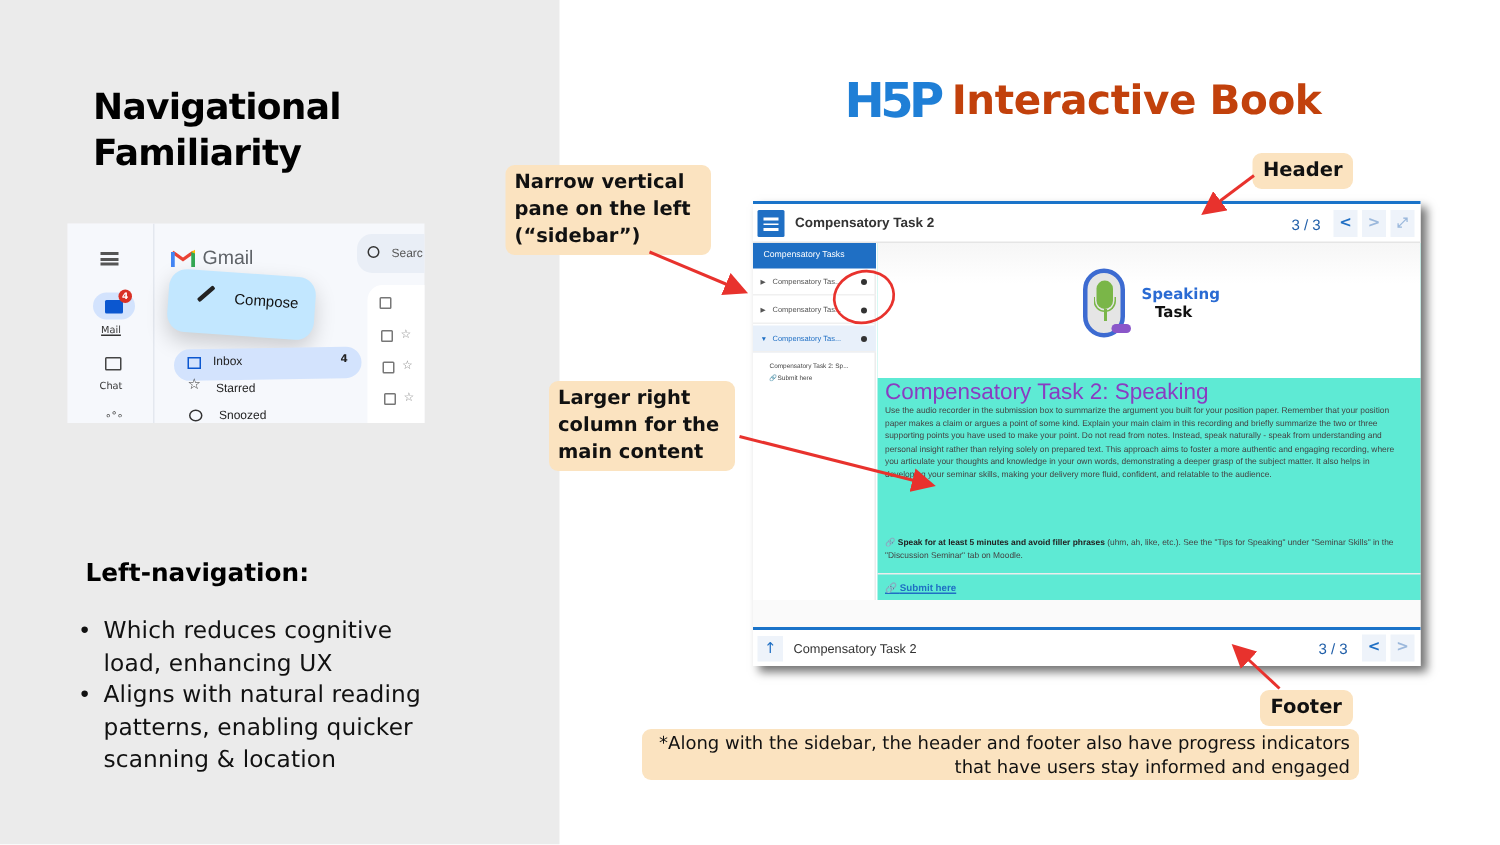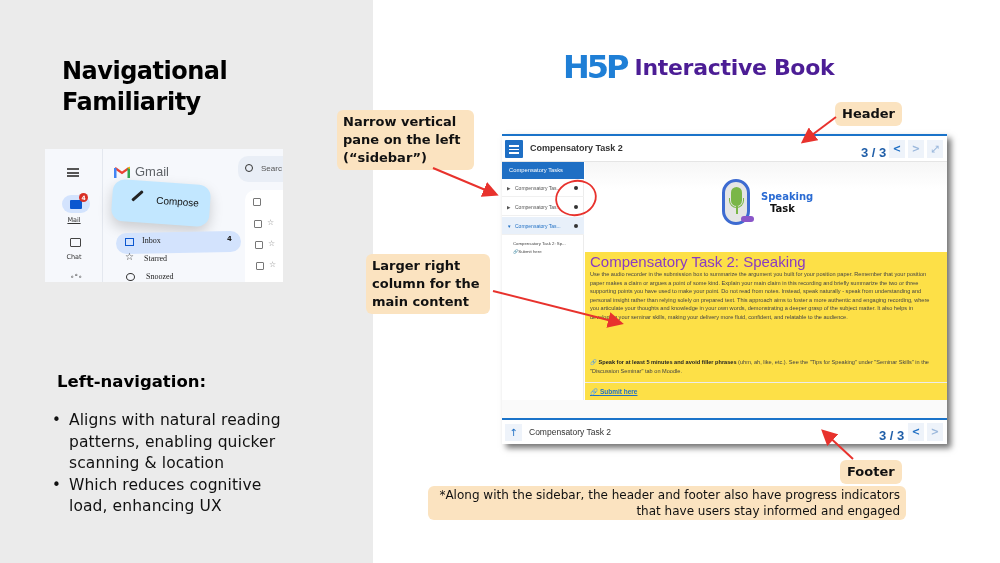--- a/index.html
+++ b/index.html
@@ -23,59 +23,59 @@
   .gm-logo { position: absolute; left: 69px; top: 17px; width: 16px; height: 12px; }
   .gm-logo-text { position: absolute; left: 90px; top: 15px; font-size: 13px; color: #5f6368; font-family: "Liberation Sans", sans-serif; }
   .gm-search { position: absolute; left: 193px; top: 7px; width: 60px; height: 26px; background: #e9eef6; border-radius: 10px; }
   .gm-search-icon { position: absolute; left: 200px; top: 15px; width: 8px; height: 8px; border: 1.5px solid #333; border-radius: 50%; }
   .gm-search-text { position: absolute; left: 216px; top: 15px; font-size: 8px; color: #555; font-family: "Liberation Sans", sans-serif; }
   .gm-compose { position: absolute; left: 67px; top: 33px; width: 98px; height: 42px; background: #c2e7ff; border-radius: 12px; transform: rotate(4deg); box-shadow: 0 6px 14px rgba(0,0,0,0.18); }
   .gm-compose-pencil { position: absolute; left: 18px; top: 14px; width: 14px; height: 3px; background: #222; transform: rotate(-45deg); border-radius: 1px; }
   .gm-compose-label { position: absolute; left: 44px; top: 13px; font-size: 10px; color: #111; font-family: "Liberation Sans", sans-serif; }
   .gm-inbox-pill { position: absolute; left: 71px; top: 83px; width: 125px; height: 21px; background: #d3e3fd; border-radius: 11px; transform: rotate(-1deg); }
   .gm-list-icon { position: absolute; width: 9px; height: 8px; }
-  .gm-list-label { position: absolute; font-size: 8px; color: #222; font-family: Liberation Serif, serif; }
+  .gm-list-label { position: absolute; font-size: 8px; color: #222; font-family: Liberation Sans, sans-serif; }
   .gm-inbox-count { position: absolute; left: 182px; top: 86px; font-size: 7px; font-weight: 700; color: #222; }
   .gm-mailpane { position: absolute; left: 200px; top: 41px; width: 50px; height: 100px; background: #fff; border-radius: 10px 0 0 0; }
   .gm-cb { position: absolute; width: 8px; height: 8px; border: 1px solid #777; border-radius: 1px; }
   .gm-star { position: absolute; font-size: 8px; color: #888; }
 
   .gmail-caption { position: absolute; left: 52px; top: 294px; width: 226px; text-align: center; font-size: 11px; line-height: 15px; font-style: italic; color: #222; font-family: "DejaVu Sans", sans-serif; }
 
   .section-heading { position: absolute; left: 57px; top: 372px; font-size: 16.5px; font-weight: 700; color: #000; }
   .bullets { position: absolute; left: 52px; top: 410px; width: 250px; list-style: none; }
   .bullets li { position: relative; padding-left: 17px; font-size: 15.5px; line-height: 21.5px; color: #111; letter-spacing: 0.1px; }
   .bullets li::before { content: "•"; position: absolute; left: 0; top: 0; font-size: 15px; }
 
   
   .h5p-logo { position: absolute; left: 563px; top: 51px; height: 32px; display: flex; align-items: center; }
   .h5p-mark { font-family: "DejaVu Sans", sans-serif; font-weight: 900; font-size: 32px; color: #1f7fd6; letter-spacing: -3px; line-height: 32px; font-style: normal; }
-  .h5p-title { margin-left: 8px; font-family: "DejaVu Sans", sans-serif; font-weight: 700; font-size: 22px; color: #4c1d95; letter-spacing: -0.3px; }
+  .h5p-title { margin-left: 8px; font-family: "DejaVu Sans", sans-serif; font-weight: 700; font-size: 27px; color: #c2410c; letter-spacing: -0.3px; }
 
   .callout { position: absolute; background: #fbe3c0; border-radius: 6px; font-family: "DejaVu Sans", sans-serif; color: #111; font-weight: 600; }
 
   
   .h5p-window { position: absolute; left: 502px; top: 134px; width: 445px; height: 310px; background: #fff; box-shadow: 4px 4px 6px rgba(0,0,0,0.55); }
   .win-header { position: absolute; left: 0; top: 0; width: 445px; height: 28px; background: #fff; border-top: 2px solid #1a73c9; border-bottom: 1px solid #e5e5e5; }
   .menu-btn { position: absolute; left: 3px; top: 4px; width: 18px; height: 18px; background: #1f6fc4; border-radius: 1px; }
   .menu-btn span { position: absolute; left: 4px; width: 10px; height: 1.5px; background: #fff; }
   .win-title { position: absolute; left: 28px; top: 7px; font-family: "Liberation Sans", sans-serif; font-size: 9px; font-weight: 700; color: #333; }
-  .win-progress { position: absolute; font-family: "Liberation Sans", sans-serif; font-size: 13px; font-weight: 700; color: #1f5ea8; }
+  .win-progress { position: absolute; font-family: "Liberation Sans", sans-serif; font-size: 10px; font-weight: 400; color: #1f5ea8; }
   .nav-btn { position: absolute; width: 16px; height: 18px; background: #eef3fa; color: #1f6fc4; font-size: 10px; text-align: center; line-height: 18px; font-family: "DejaVu Sans", sans-serif; font-weight: 700; }
   .nav-btn.dim { color: #9bb8dc; }
 
   .win-sidebar { position: absolute; left: 0; top: 28px; width: 82px; height: 238px; background: #fff; border-right: 1px solid #ececec; }
   .sb-head { position: absolute; left: 0; top: 0; width: 82px; height: 17px; background: #1f6fc4; color: #fff; font-family: "Liberation Sans", sans-serif; font-size: 5.8px; line-height: 17px; padding-left: 7px; }
   .sb-item { position: absolute; left: 0; width: 82px; height: 18px; border-bottom: 1px solid #f0f0f0; font-family: "Liberation Sans", sans-serif; font-size: 5px; line-height: 18px; color: #555; padding-left: 5px; }
   .sb-item.active { background: #e8f0fa; color: #1f6fc4; }
   .sb-caret { display: inline-block; width: 8px; font-size: 4.5px; }
   .sb-dot { position: absolute; right: 6px; top: 7px; width: 4px; height: 4px; border-radius: 50%; background: #333; }
   .sb-sub { position: absolute; left: 11px; font-family: "Liberation Sans", sans-serif; font-size: 4.3px; color: #444; }
 
-  .win-content { position: absolute; left: 83px; top: 28px; width: 362px; height: 238px; background: #fde047; }
+  .win-content { position: absolute; left: 83px; top: 28px; width: 362px; height: 238px; background: #5eead4; }
   .content-shade { position: absolute; left: 0; top: 0; width: 362px; height: 90px; background: linear-gradient(#f6f6f6, #fff 30%); }
 
   .speak-badge { position: absolute; left: 137px; top: 17px; width: 28px; height: 46px; border: 3px solid #3d6bd1; border-radius: 14px; background: #e5e5e5; }
   .mic-head { position: absolute; left: 6px; top: 5px; width: 11px; height: 19px; background: #7ab648; border-radius: 6px; }
   .mic-stem { position: absolute; left: 10.5px; top: 24px; width: 2px; height: 8px; background: #7ab648; }
   .mic-arc { position: absolute; left: 4px; top: 16px; width: 15px; height: 10px; border: 1.5px solid #7ab648; border-top: none; border-radius: 0 0 8px 8px; }
   .rec-chip { position: absolute; left: 16px; top: 34px; width: 13px; height: 6px; background: #8a56c9; border-radius: 3px; }
   .speak-text1 { position: absolute; left: 176px; top: 29px; font-family: "DejaVu Sans", sans-serif; font-size: 10px; font-weight: 700; color: #2a6bd3; }
   .speak-text2 { position: absolute; left: 185px; top: 41px; font-family: "DejaVu Sans", sans-serif; font-size: 10px; font-weight: 700; color: #111; }
 
@@ -143,22 +143,22 @@
     <div class="gm-inbox-count">4</div>
     <div class="gm-list-icon" style="left:80px;top:104px;font-size:10px;line-height:8px;color:#333;">☆</div>
     <div class="gm-list-label" style="left:99px;top:105px;">Starred</div>
     <div class="gm-list-icon" style="left:81px;top:124px;border:1.5px solid #333;border-radius:50%;"></div>
     <div class="gm-list-label" style="left:101px;top:123px;">Snoozed</div>
   </div>
 
 
   <div class="section-heading">Left-navigation:</div>
   <ul class="bullets">
+    <li>Which reduces cognitive load, enhancing UX</li>
     <li>Aligns with natural reading patterns, enabling quicker scanning &amp; location</li>
-    <li>Which reduces cognitive load, enhancing UX</li>
   </ul>
 </div>
 
 <div class="h5p-logo">
   <span class="h5p-mark">H5P</span>
   <span class="h5p-title">Interactive Book</span>
 </div>
 
 <div class="callout" style="left:337px;top:110px;width:137px;padding:3px 6px;font-size:13px;line-height:18px;">Narrow vertical pane on the left (“sidebar”)</div>
 <div class="callout" style="left:835px;top:102px;padding:3px 7px;font-size:13px;line-height:18px;">Header</div>

